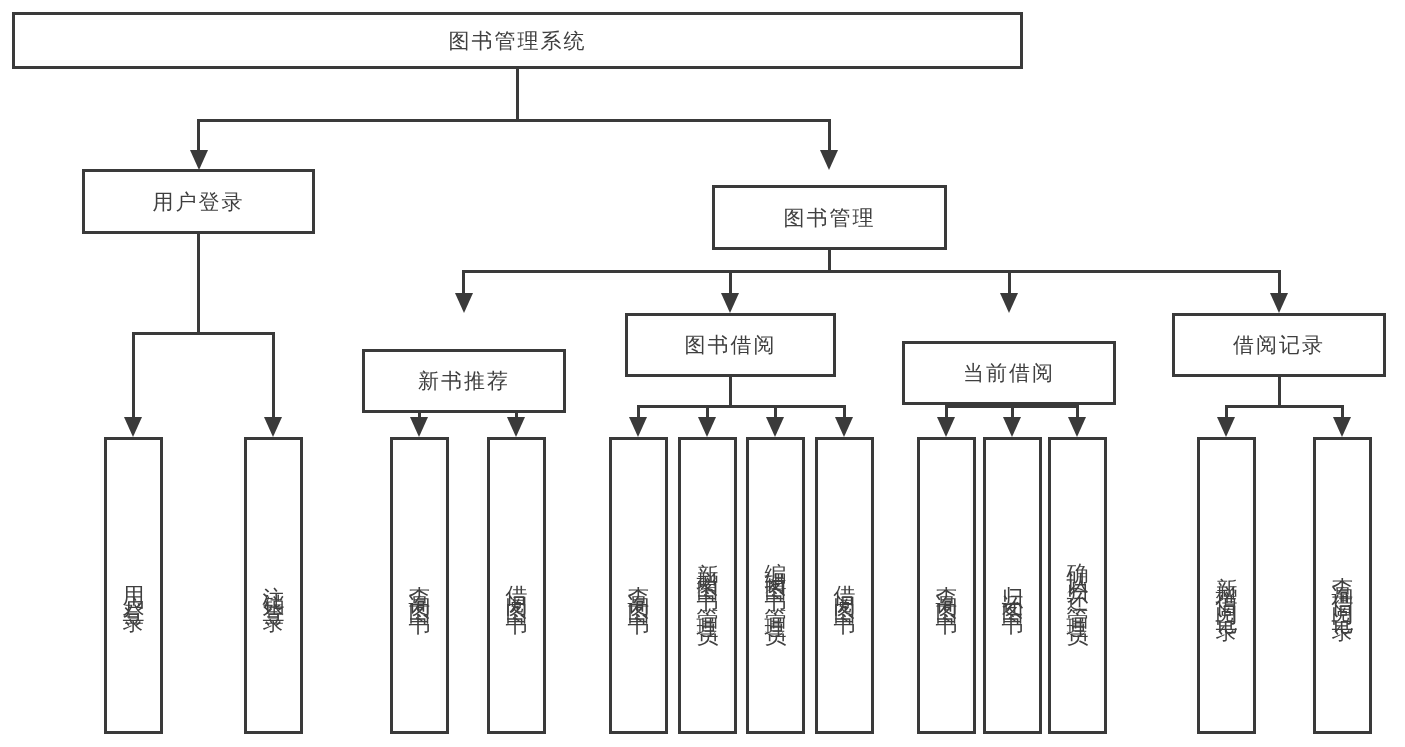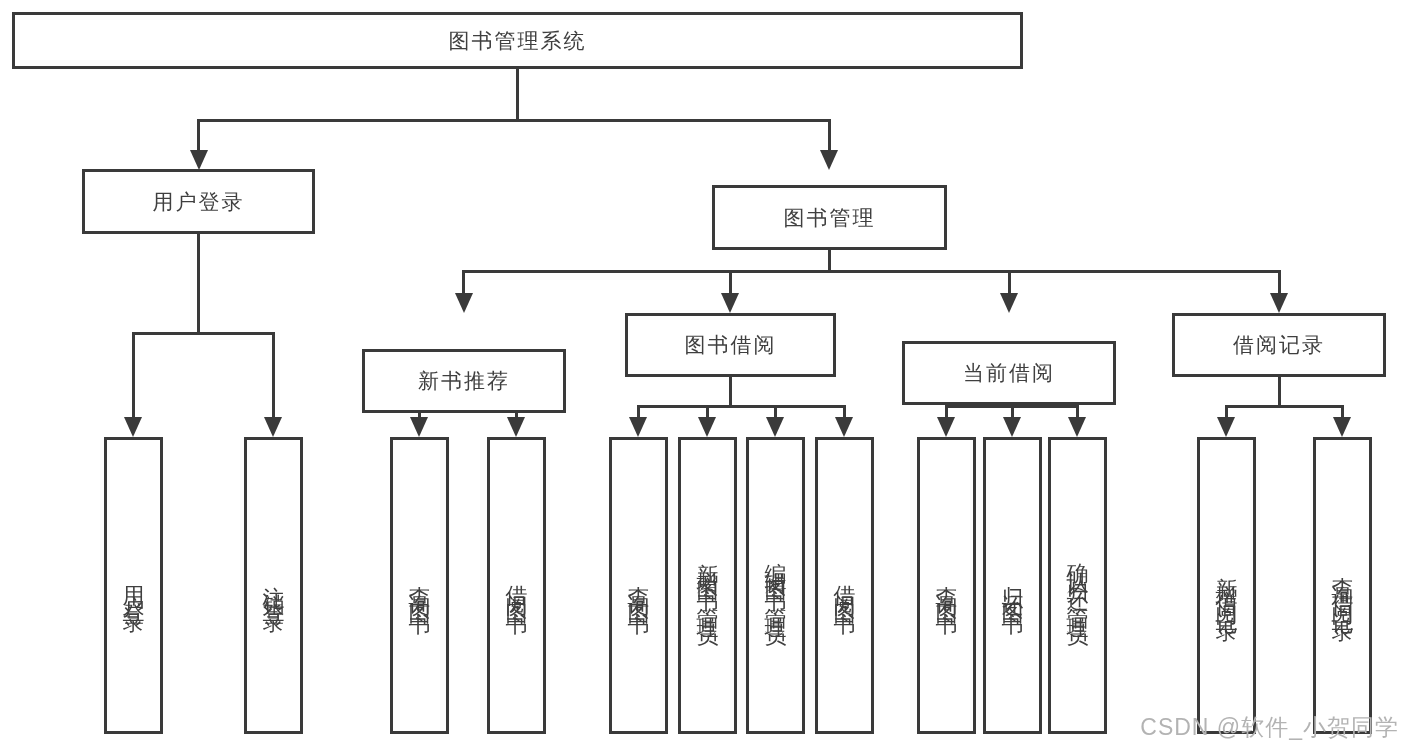--- a/index.html
+++ b/index.html
@@ -174,15 +174,14 @@
     <span class="vtext">确认归还（管理员）</span>
   </div>
 
   <div class="box" style="left:1197px; top:437px; width:59px; height:297px;">
     <span class="vtext">新增借阅记录</span>
   </div>
   <div class="box" style="left:1313px; top:437px; width:59px; height:297px;">
     <span class="vtext">查询借阅记录</span>
   </div>
 
-  <div class="watermark">CSDN @软件_小贺同学</div>
 
 </div>
 
 </body></html>

